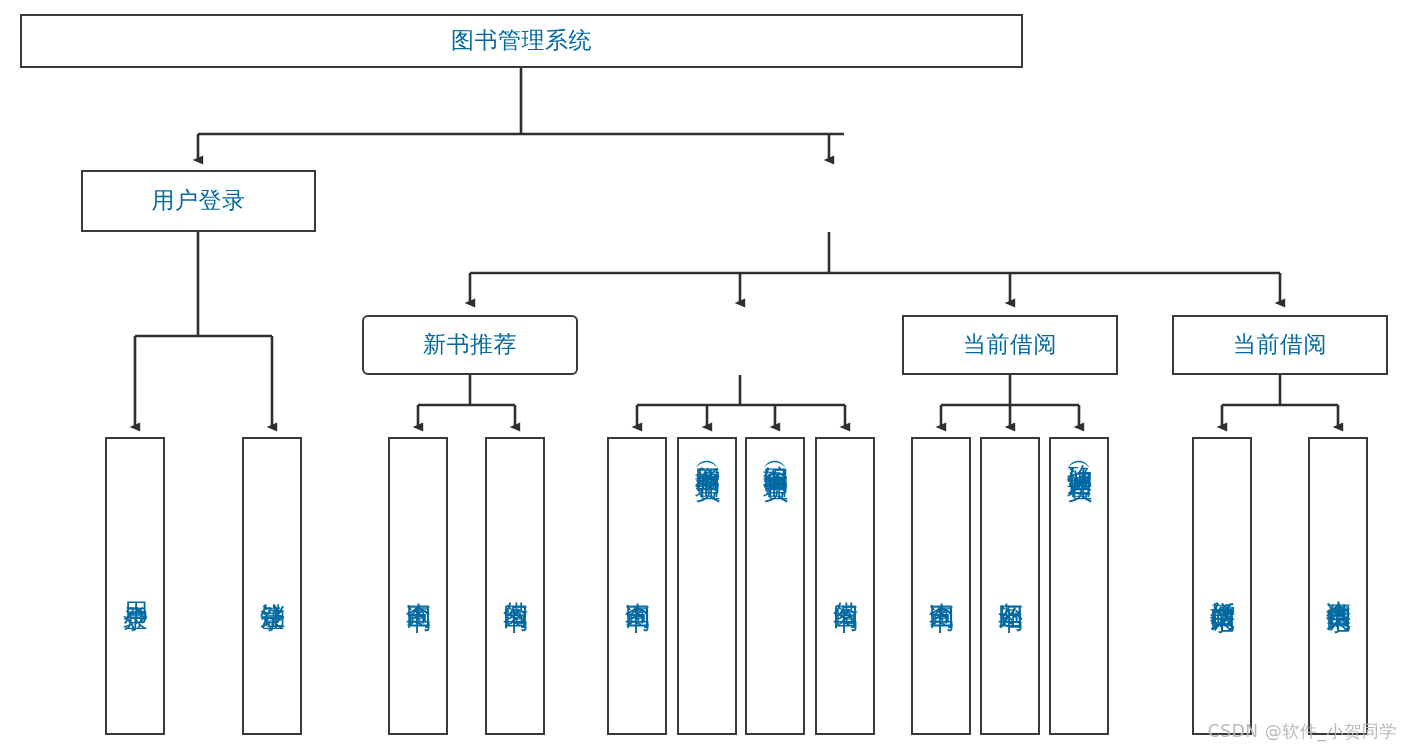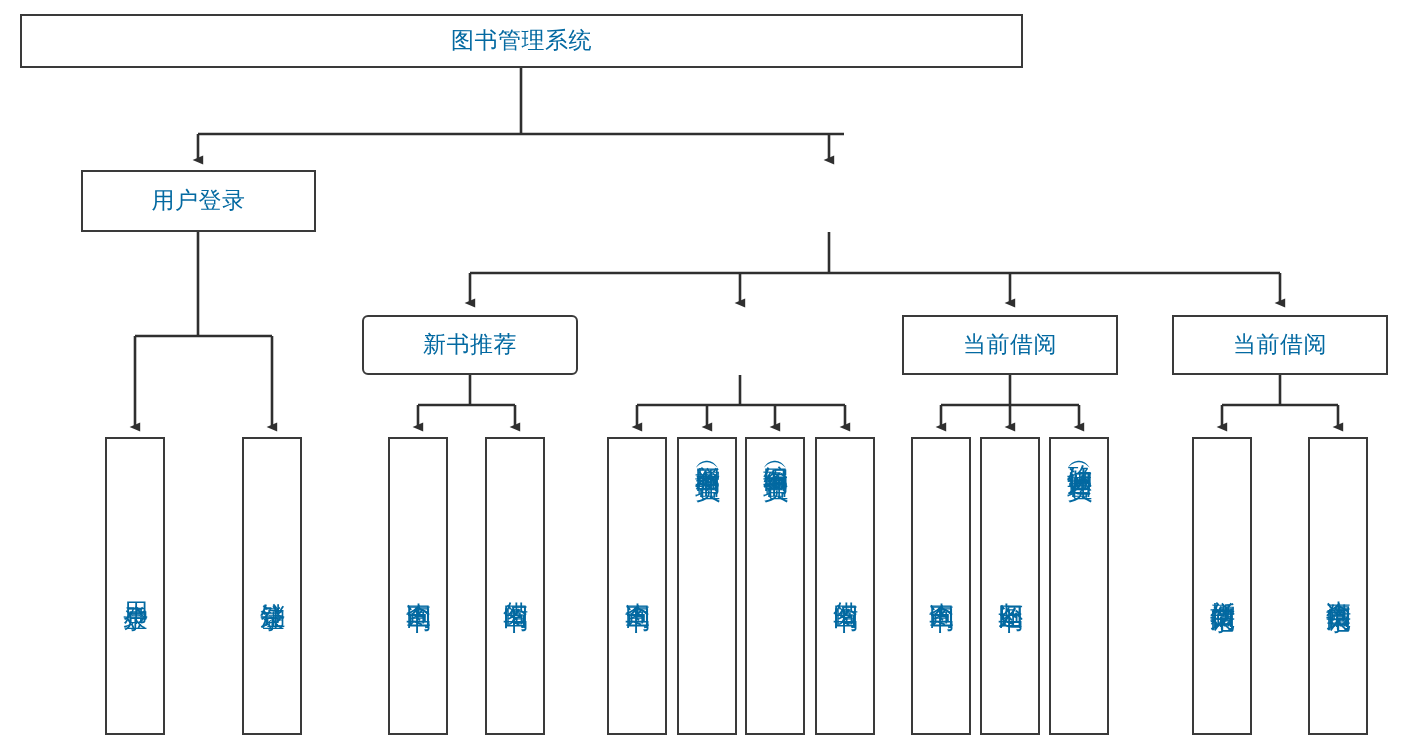--- a/index.html
+++ b/index.html
@@ -184,13 +184,14 @@
     <span class="lbl">确认归还（管理员）</span>
   </div>
 
   <div class="node vert mid" style="left:1192px; top:437px; width:60px; height:298px;">
     <span class="lbl">新增借阅记录</span>
   </div>
   <div class="node vert mid" style="left:1308px; top:437px; width:60px; height:298px;">
     <span class="lbl">查询借阅记录</span>
   </div>
 
+  <div class="watermark">CSDN @软件_小贺同学</div>
 </div>
 
 </body></html>

